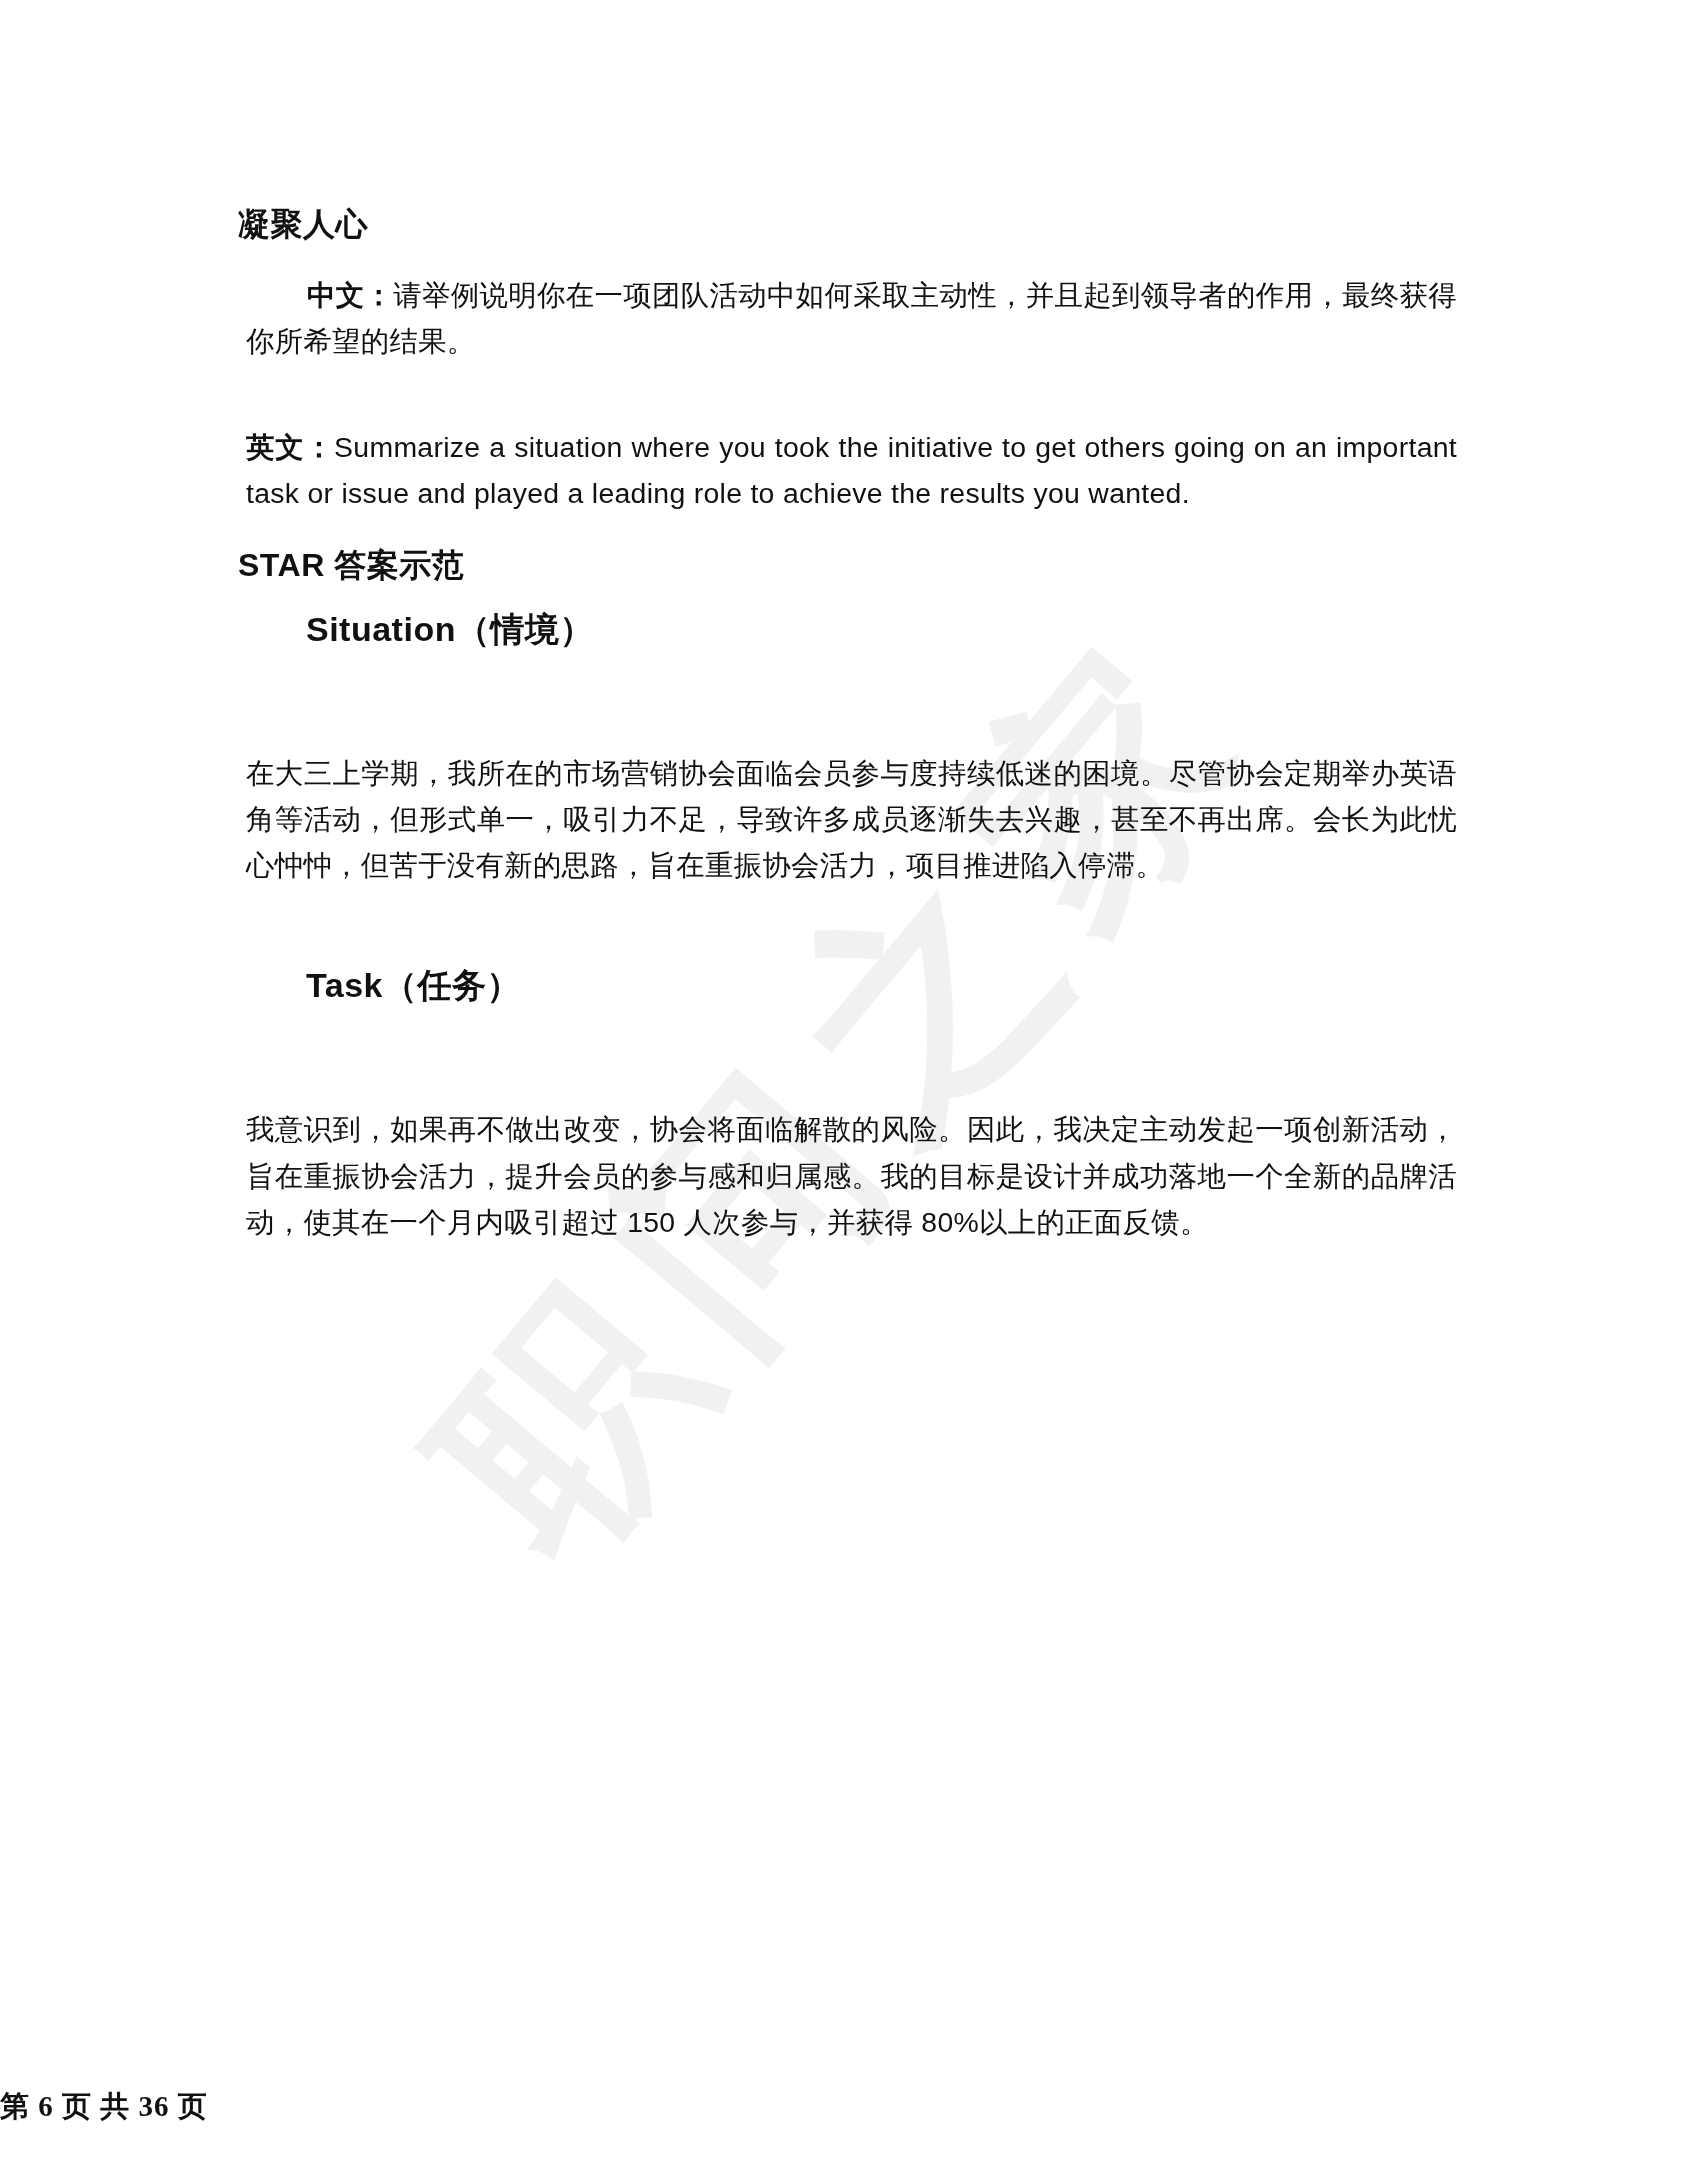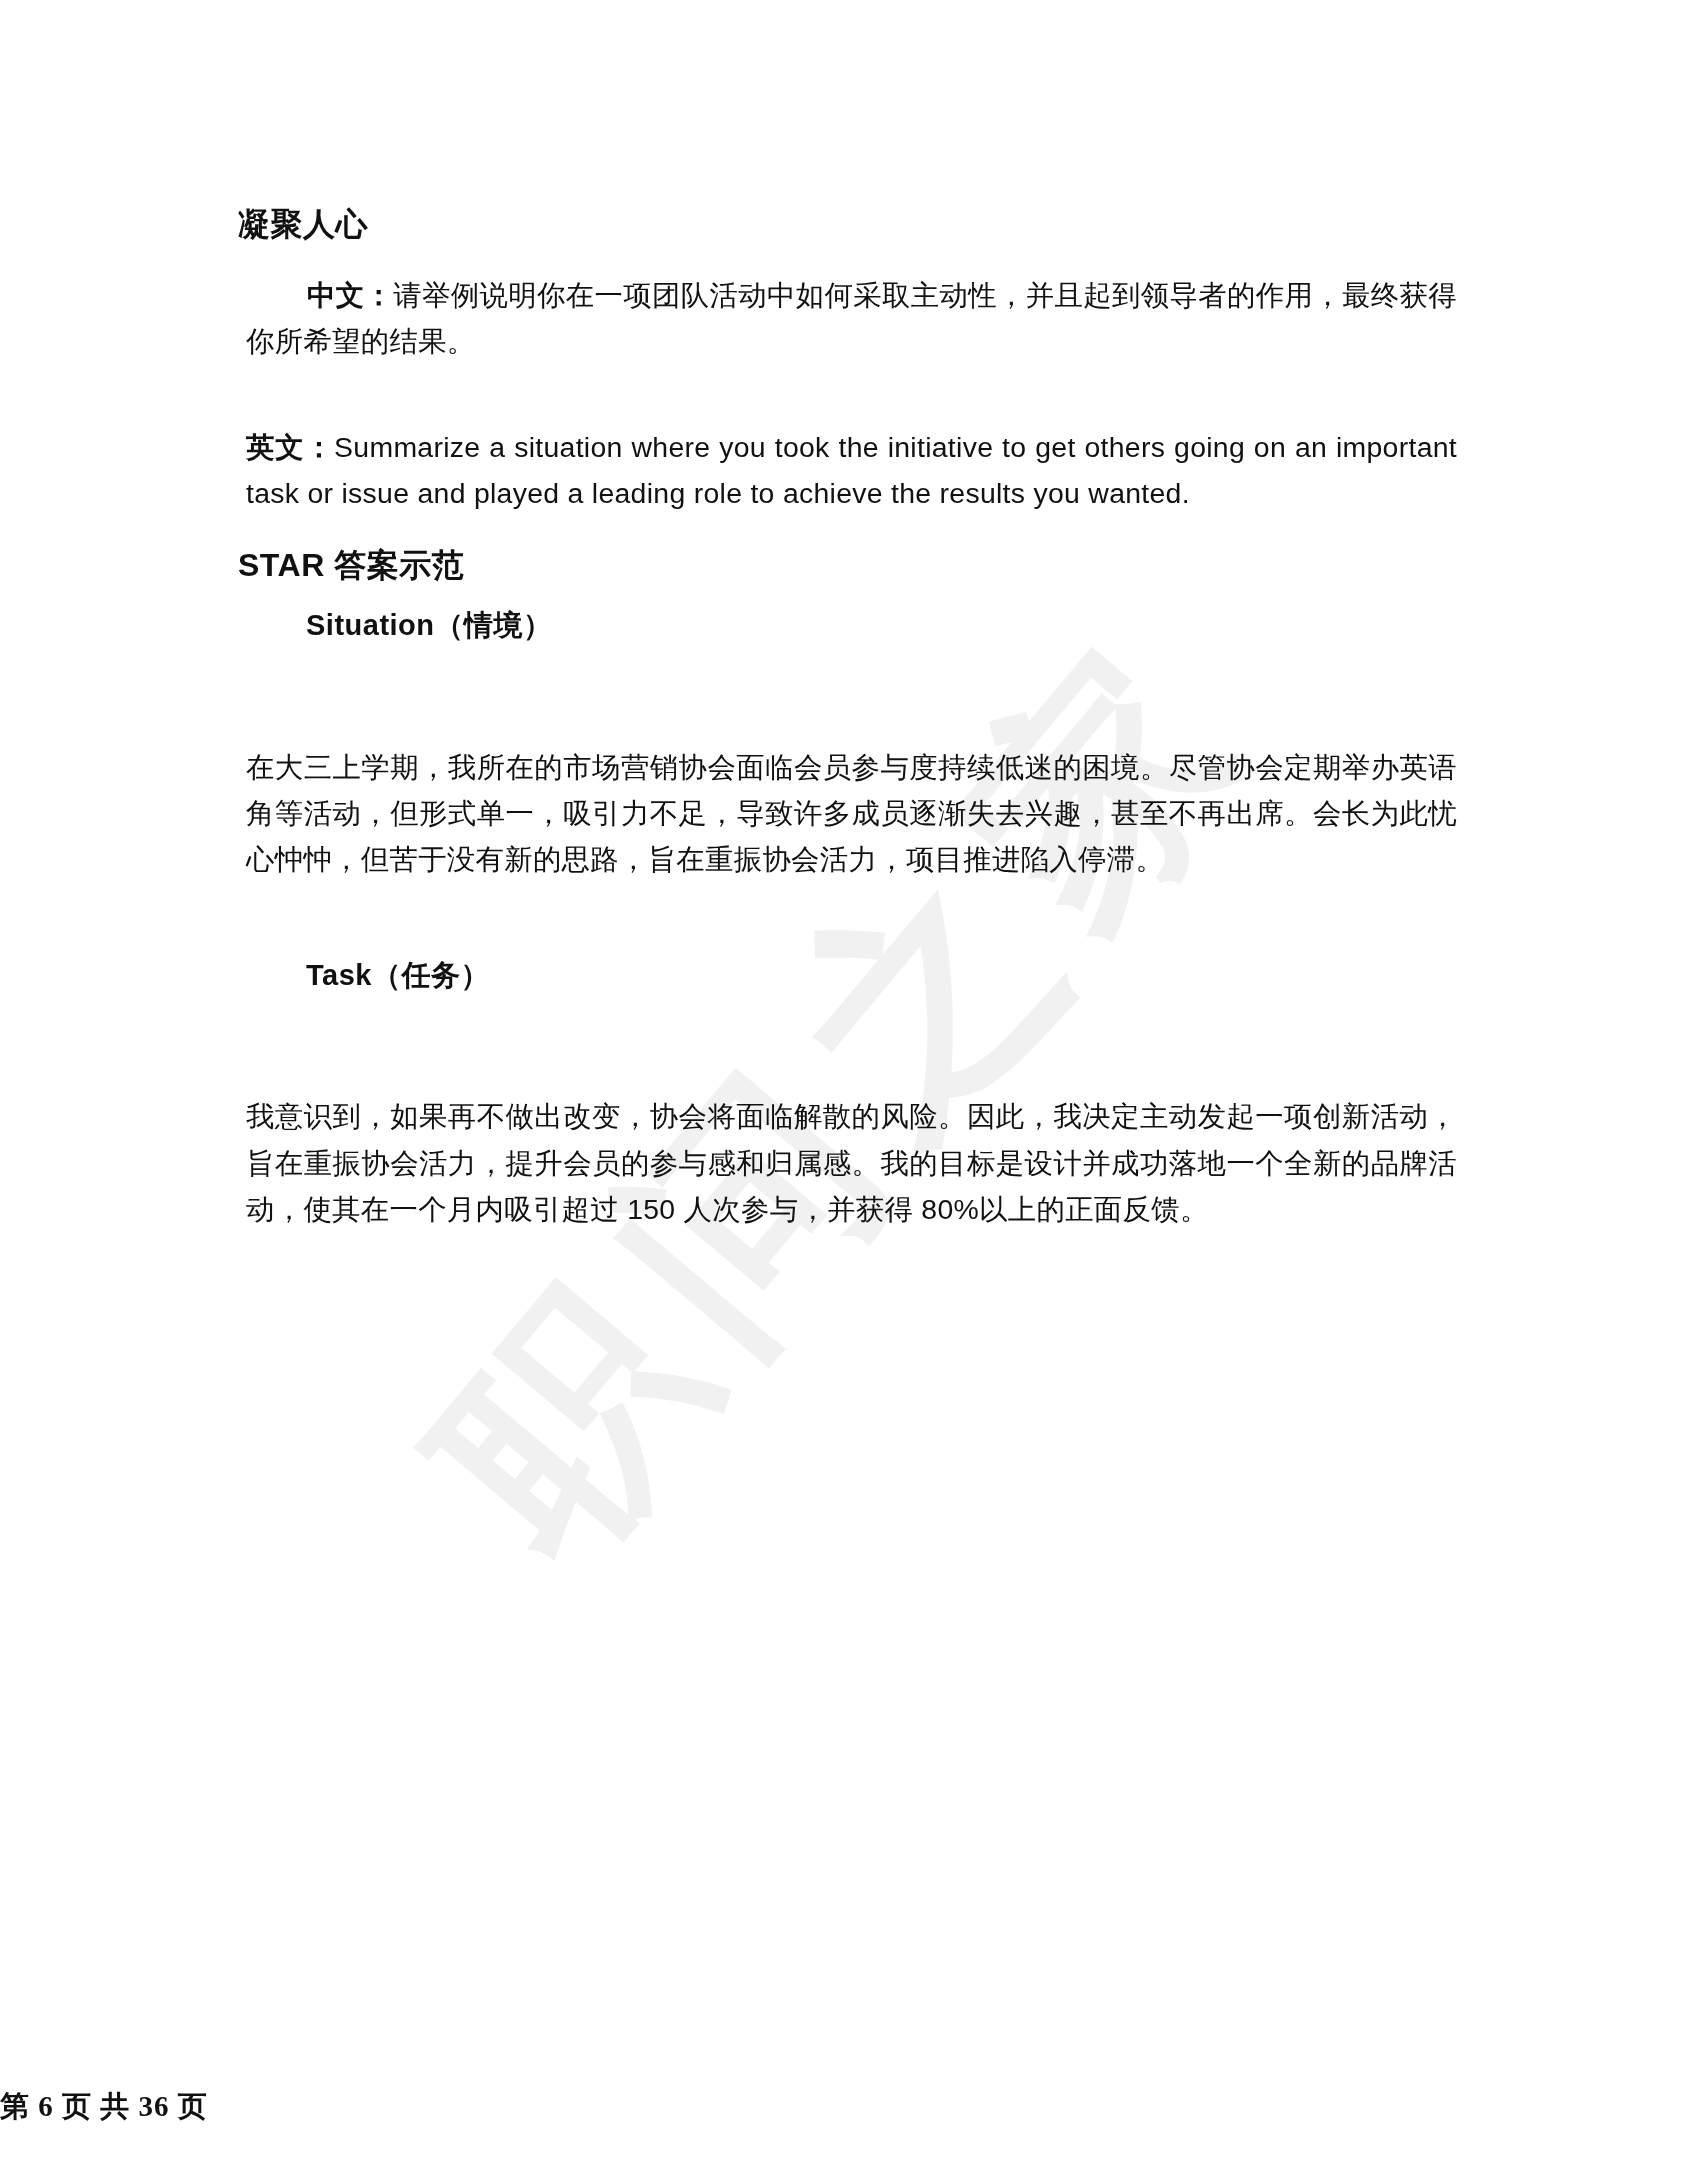--- a/index.html
+++ b/index.html
@@ -65,21 +65,21 @@
     letter-spacing: 0.5px;
     color: #111111;
   }
 
   h2.section-title.star {
     margin-top: 29px;
     margin-bottom: 22px;
   }
 
   h3.sub-title {
-    font-size: 29px;
+    font-size: 34px;
     font-weight: 700;
     line-height: 1.3;
     margin: 0 0 0 68px;
     padding: 0;
     letter-spacing: 0.5px;
     color: #111111;
   }
 
   p.para {
     font-size: 28.4px;

